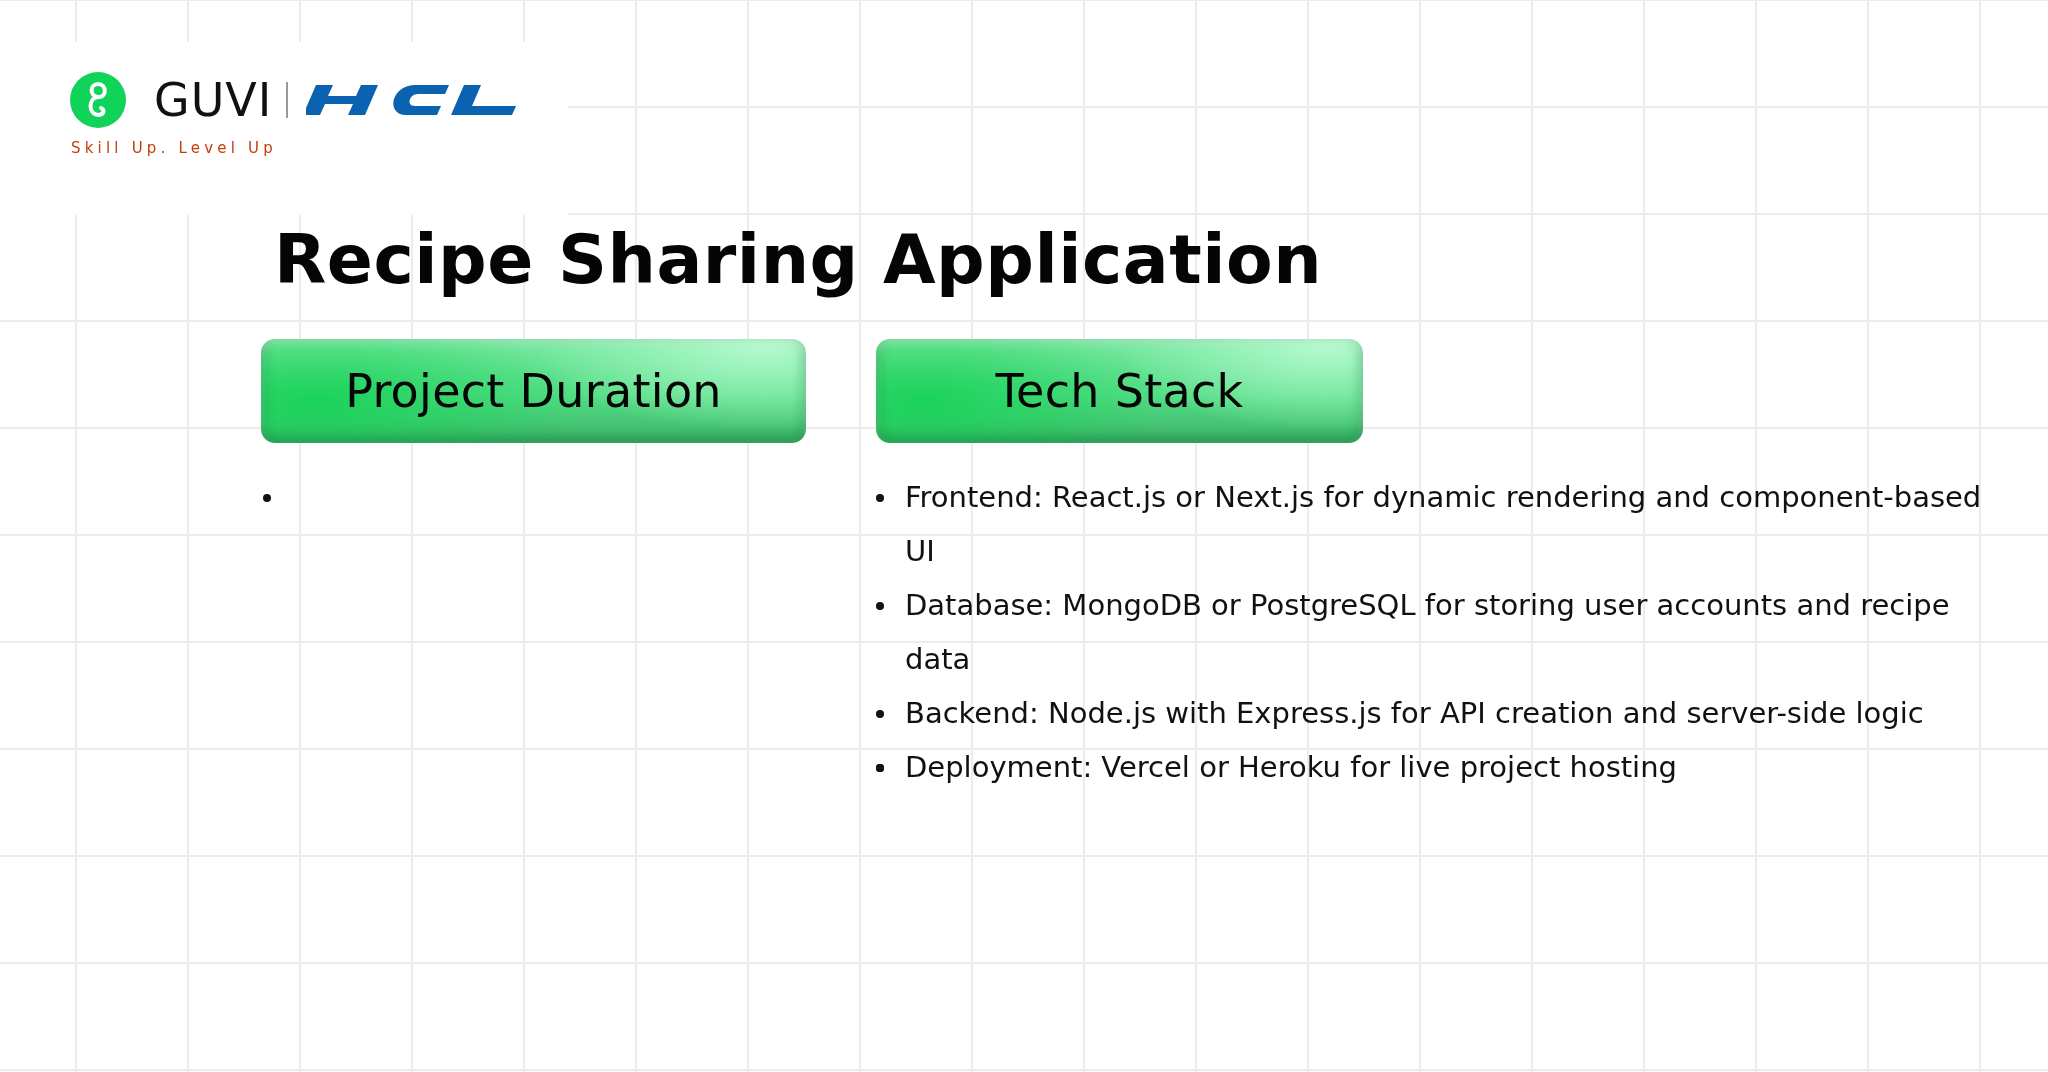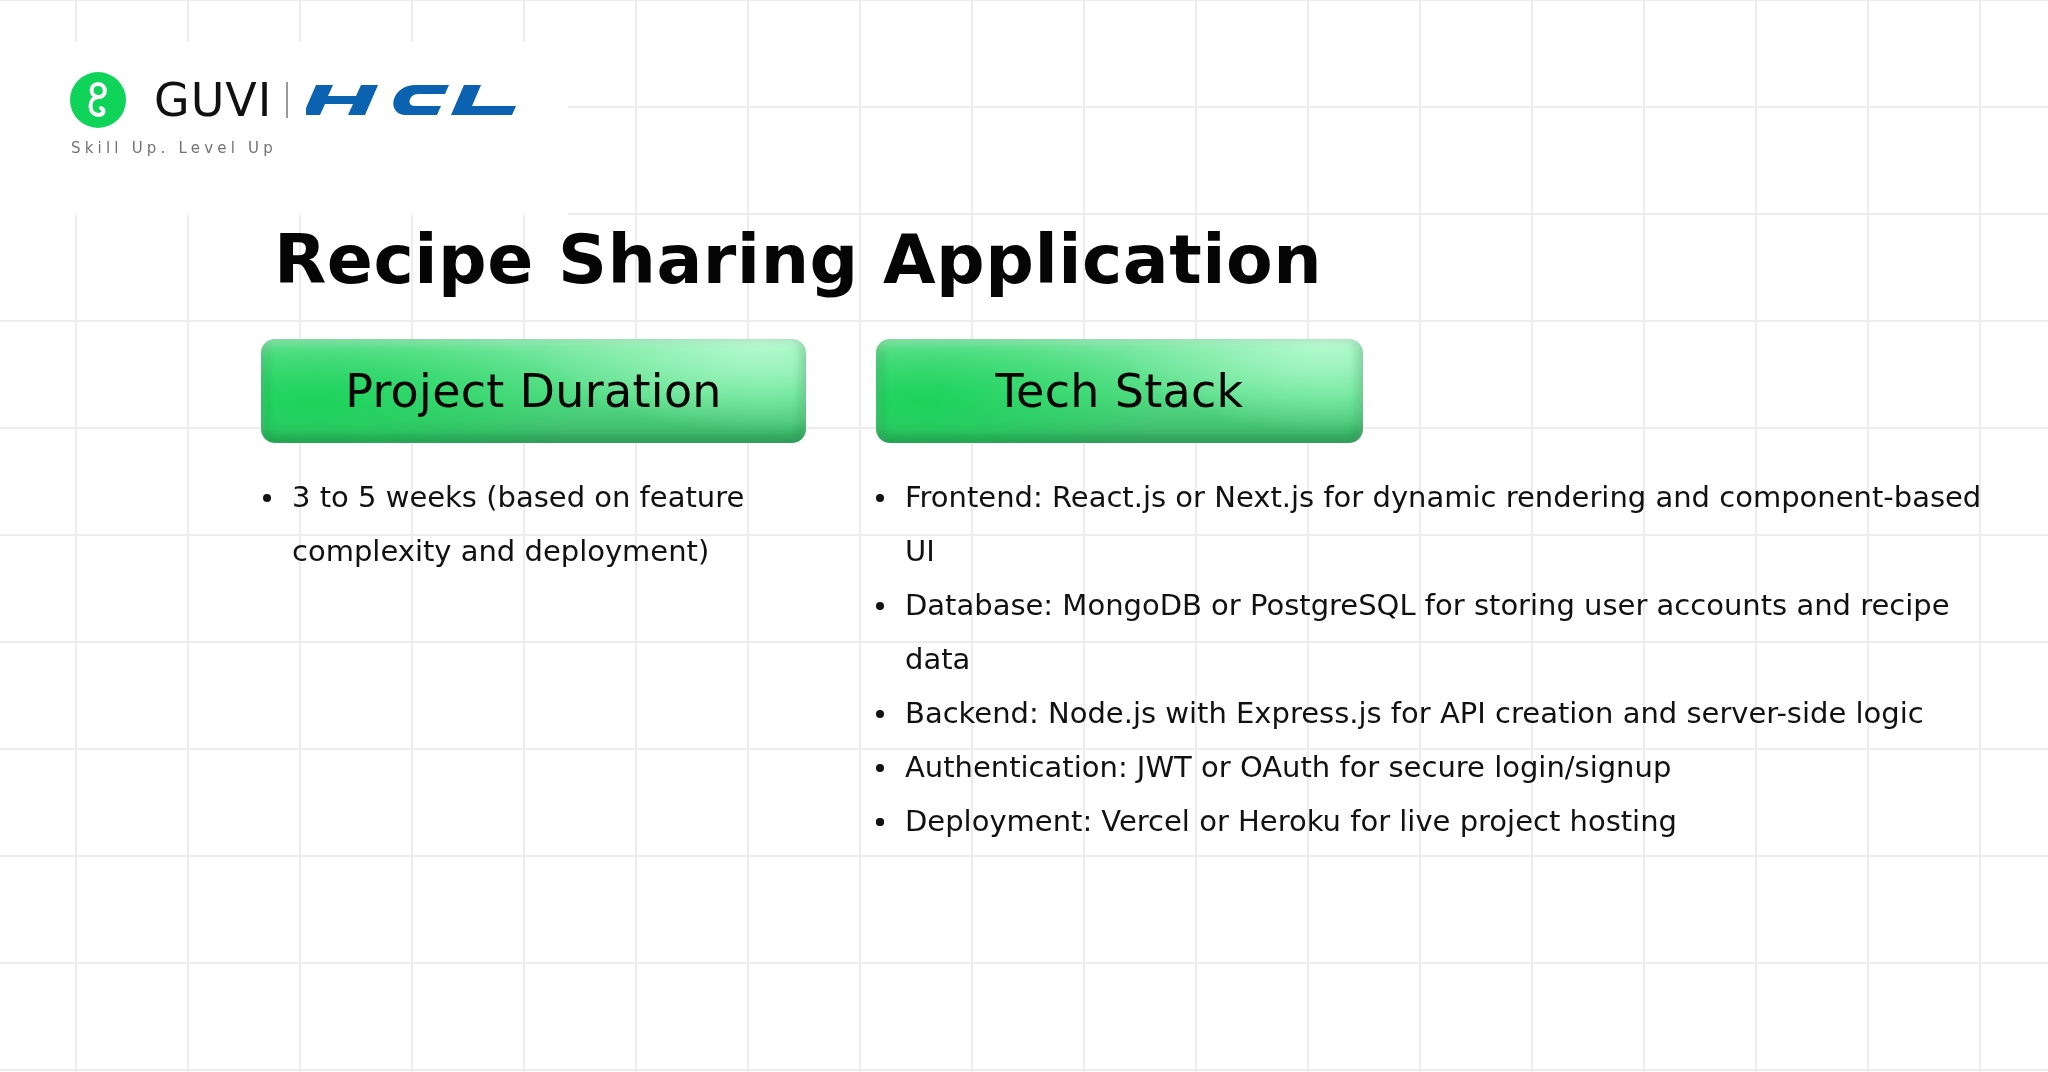--- a/index.html
+++ b/index.html
@@ -75,21 +75,21 @@
   }
   .hcl-mark { display: block; }
 
   .tagline {
     position: absolute;
     left: 71px;
     top: 139px;
     font-family: "DejaVu Sans", sans-serif;
     font-size: 15px;
     letter-spacing: 4.2px;
-    color: #737373;
+    color: #c2410c;
   }
 
   .title {
     position: absolute;
     left: 258px;
     top: 204px;
     margin: 16px;
     font-family: "DejaVu Sans", sans-serif;
     font-weight: 700;
     font-size: 68px;
@@ -192,40 +192,38 @@
   <span class="pill-label">Project Duration</span>
 </div>
 
 <div class="pill pill-right">
   <span class="pill-label">Tech Stack</span>
 </div>
 
 <ul class="bullets bullets-left">
   <li>
     <span class="dot"></span>
-    <span>3 to 5 weeks (based on feature complexity and deployment)</span>
   </li>
 </ul>
 
 <ul class="bullets bullets-right">
   <li>
     <span class="dot"></span>
     <span>Frontend: React.js or Next.js for dynamic rendering and component-based UI</span>
   </li>
   <li>
     <span class="dot"></span>
     <span>Database: MongoDB or PostgreSQL for storing user accounts and recipe data</span>
   </li>
   <li>
     <span class="dot"></span>
     <span>Backend: Node.js with Express.js for API creation and server-side logic</span>
   </li>
   <li>
     <span class="dot"></span>
-    <span>Authentication: JWT or OAuth for secure login/signup</span>
   </li>
   <li>
     <span class="dot"></span>
   </li>
   <li>
     <span class="dot"></span>
     <span>Deployment: Vercel or Heroku for live project hosting</span>
   </li>
 </ul>
 

